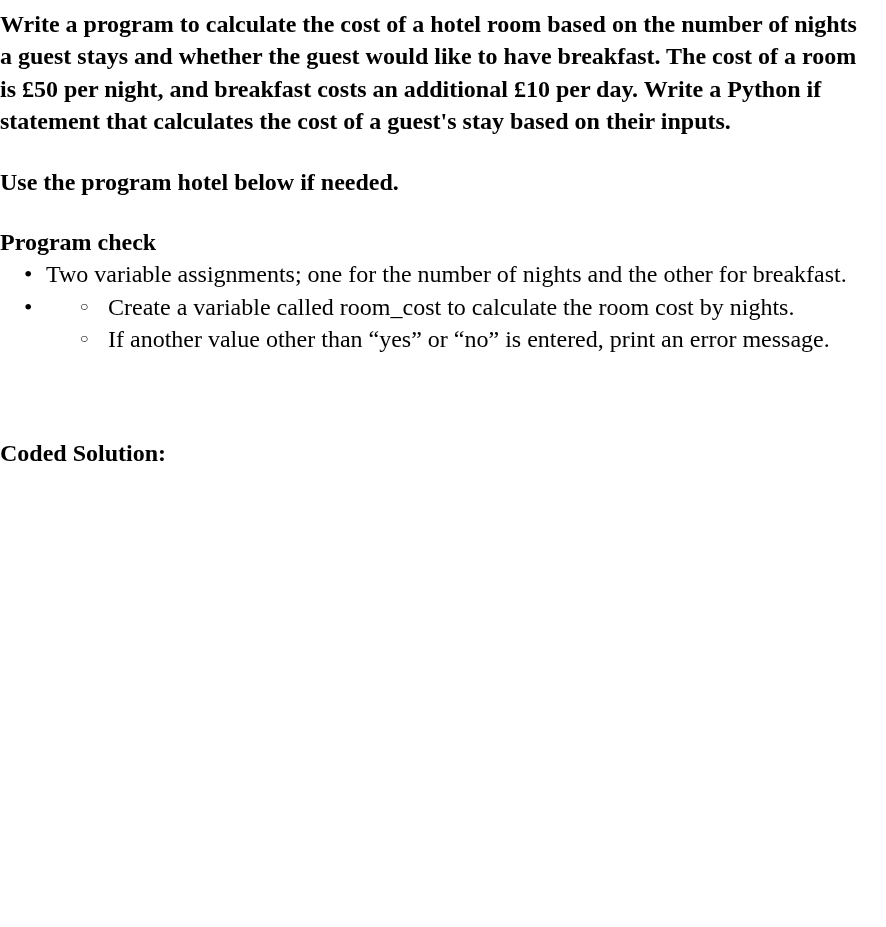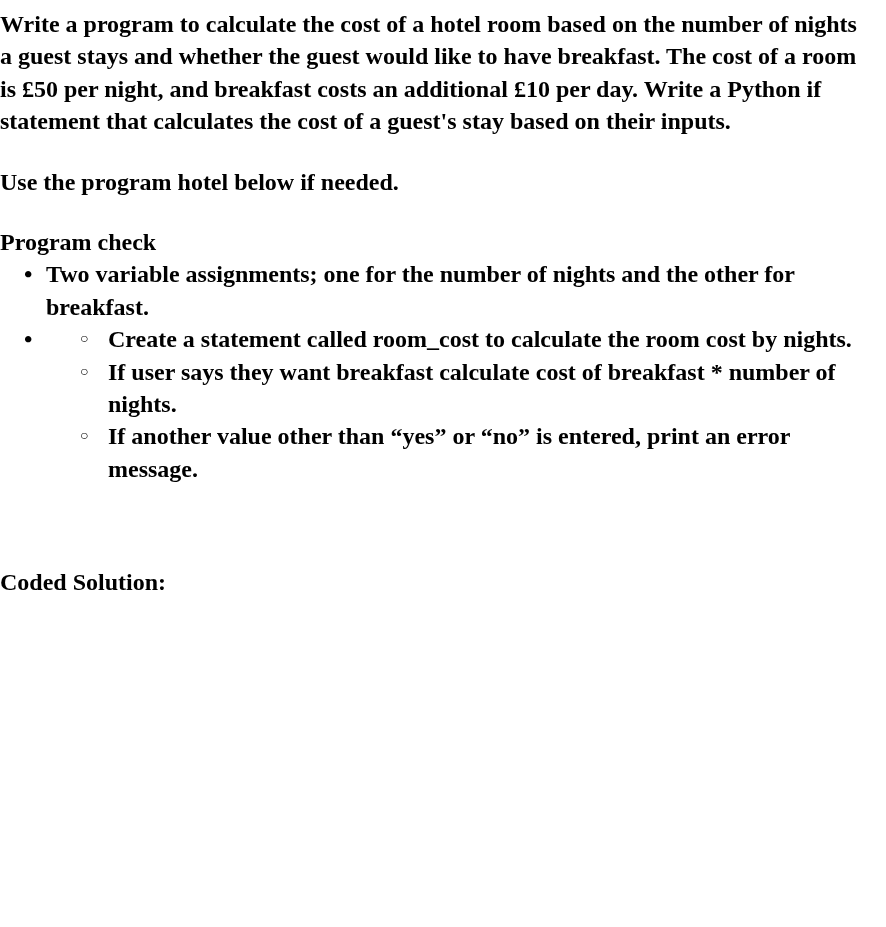--- a/index.html
+++ b/index.html
@@ -20,21 +20,20 @@
       margin-bottom: 28px;
       font-weight: bold;
     }
     .help-heading {
       font-weight: bold;
       margin-bottom: 0;
     }
     .bullet-list {
       list-style: none;
       padding-left: 28px;
-      font-weight: bold;
     }
     .bullet-list > li {
       position: relative;
       padding-left: 18px;
       margin-bottom: 0px;
     }
     .bullet-list > li::before {
       content: "•";
       position: absolute;
       left: -4px;
@@ -70,20 +69,19 @@
 <p class="paragraph">Write a program to calculate the cost of a hotel room based on the number of nights a guest stays and whether the guest would like to have breakfast. The cost of a room is £50 per night, and breakfast costs an additional £10 per day. Write a Python if statement that calculates the cost of a guest's stay based on their inputs.</p>
 
 <p class="paragraph">Use the program hotel below if needed.</p>
 
 <p class="help-heading">Program check</p>
 
 <ul class="bullet-list">
   <li>Two variable assignments; one for the number of nights and the other for breakfast.</li>
   <li>
     <ul class="sub-list">
-      <li>Create a statement called room_cost to calculate the room cost by nights.</li>
-      <li>If user says they want breakfast calculate cost of breakfast * number of nights.</li>
+      <li>Create a variable called room_cost to calculate the room cost by nights.</li>
       <li>If another value other than “yes” or “no” is entered, print an error message.</li>
     </ul>
   </li>
 </ul>
 
 <p class="solution-heading">Coded Solution:</p>
 
 </body></html>

